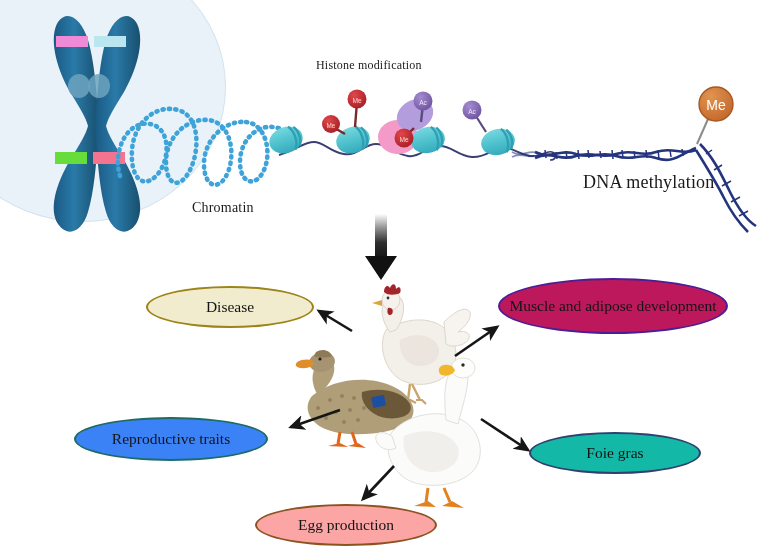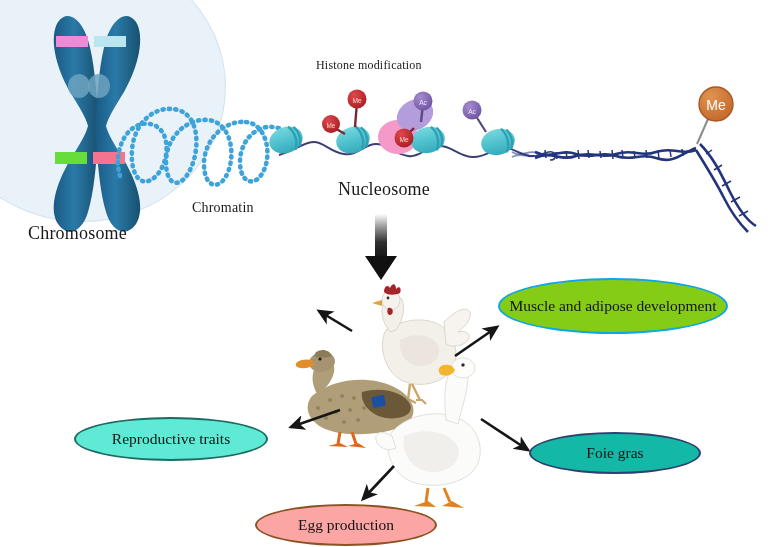--- a/index.html
+++ b/index.html
@@ -46,25 +46,25 @@
     font-size: 15.5px;
     line-height: 1.16;
     padding: 0 8px;
   }
   #oval-disease {
     left: 146px; top: 286px; width: 168px; height: 42px;
     background: #f1ecce; border: 2px solid #9c8418;
   }
   #oval-muscle {
     left: 498px; top: 278px; width: 230px; height: 56px;
-    background: #84cc16; border: 2px solid #0ea5e9;
+    background: #be185d; border: 2px solid #4c1d95;
   }
   #oval-repro {
     left: 74px; top: 417px; width: 194px; height: 44px;
-    background: #5eead4; border: 2px solid #1d6b63;
+    background: #3b82f6; border: 2px solid #1d6b63;
   }
   #oval-foie {
     left: 529px; top: 432px; width: 172px; height: 42px;
     background: #14b8a6; border: 2px solid #30406f;
   }
   #oval-egg {
     left: 255px; top: 504px; width: 182px; height: 42px;
     background: #fca5a5; border: 2px solid #8c5322;
   }
 
@@ -350,23 +350,23 @@
 
     <g stroke="#161616" stroke-width="2.6" fill="none" marker-end="url(#arrowHead)">
       <line x1="352" y1="331" x2="319" y2="311"></line>
       <line x1="340" y1="410" x2="291" y2="427"></line>
       <line x1="394" y1="466" x2="363" y2="499"></line>
       <line x1="455" y1="356" x2="497" y2="327"></line>
       <line x1="481" y1="419" x2="528" y2="450"></line>
     </g>
   </svg>
 
-  <div class="lbl" id="label-chromosome">Chromosome</div>
   <div class="lbl" id="label-chromatin">Chromatin</div>
-  <div class="lbl" id="label-nucleosome">Nucleosome</div>
   <div class="lbl" id="label-histone">Histone modification</div>
-
+  <div class="lbl" id="label-dnameth">DNA methylation</div>
+
+  <div class="oval" id="oval-disease">Disease</div>
   <div class="oval" id="oval-muscle">Muscle and adipose development</div>
   <div class="oval" id="oval-repro">Reproductive traits</div>
   <div class="oval" id="oval-foie">Foie gras</div>
   <div class="oval" id="oval-egg">Egg production</div>
 
 </div>
 
 </body></html>

